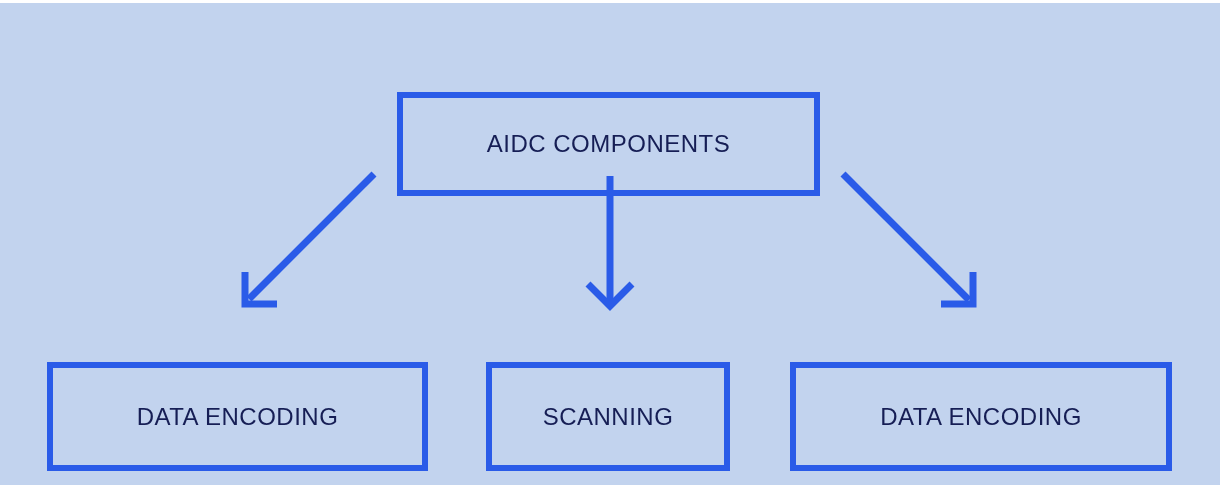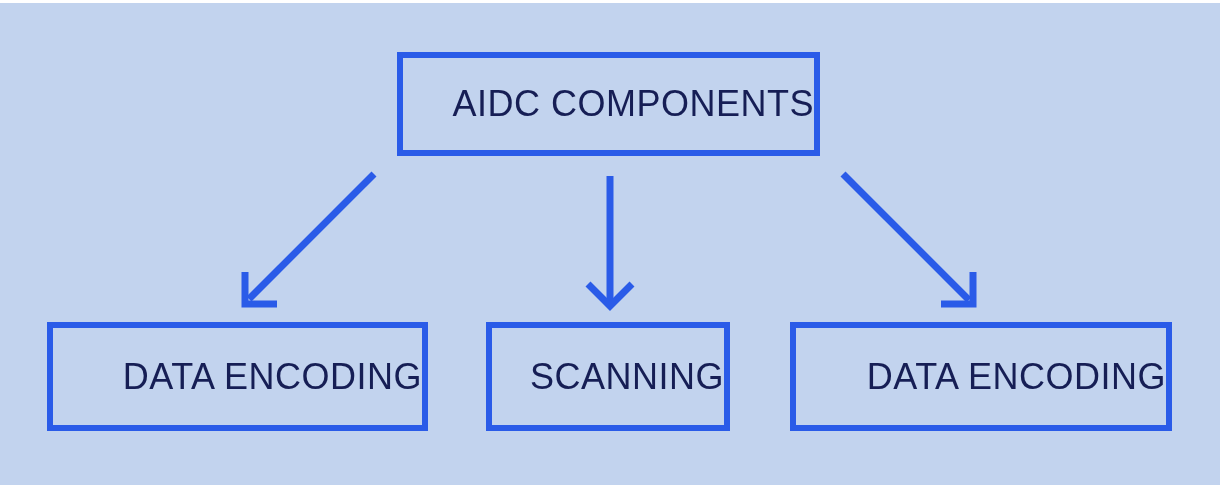--- a/index.html
+++ b/index.html
@@ -28,26 +28,27 @@
     width: 1220px;
     height: 482px;
     background: var(--bg);
   }
 
   .node {
     position: absolute;
     border: 6px solid var(--box-border);
     display: flex;
     align-items: center;
-    justify-content: flex-end;
+    justify-content: center;
     color: var(--text);
-    font-size: 36px;
+    font-size: 24px;
     letter-spacing: 0.5px;
     white-space: nowrap;
     background: transparent;
+    margin-top: 40px;
   }
 
   .node-root  { left: 397px; top: 49px;  width: 423px; height: 104px; }
   .node-left  { left: 47px;  top: 319px; width: 381px; height: 109px; }
   .node-mid   { left: 486px; top: 319px; width: 244px; height: 109px; }
   .node-right { left: 790px; top: 319px; width: 382px; height: 109px; }
 
   .arrow-layer {
     position: absolute;
     left: 0;

